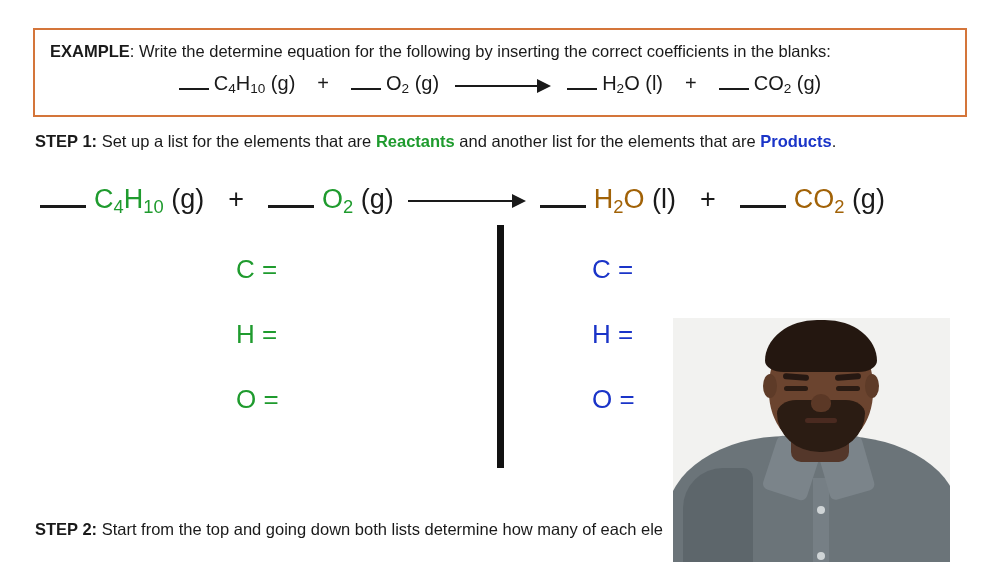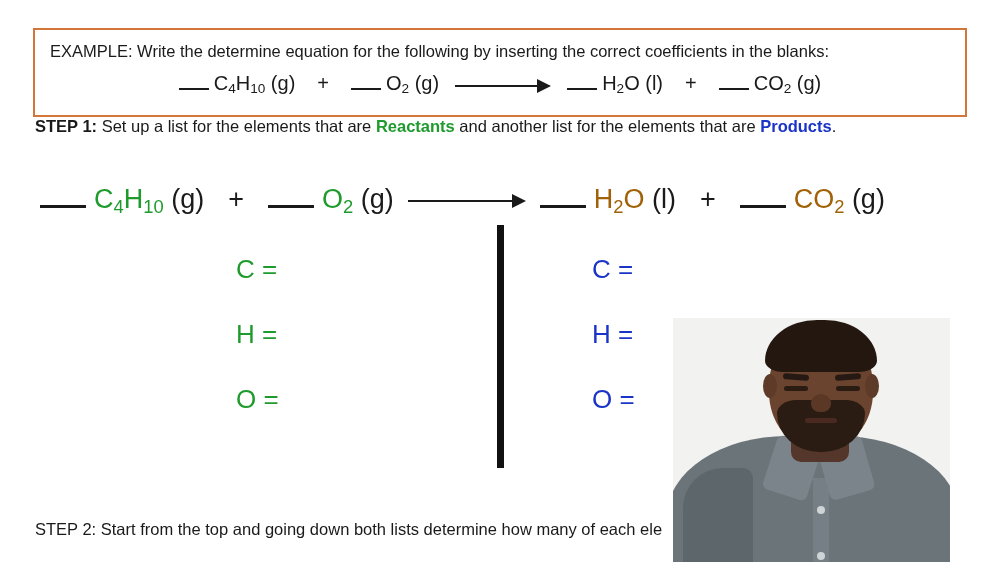--- a/index.html
+++ b/index.html
@@ -28,21 +28,21 @@
   }
   .example-line1 {
     position: absolute;
     left: 15px;
     top: 12px;
     font-size: 16.5px;
     color: #1a1a1a;
     white-space: nowrap;
   }
   .example-line1 .lead {
-    font-weight: normal;
+    font-weight: bold;
     margin-top: 40px;
   }
   .example-eq {
     position: absolute;
     left: 0;
     right: 0;
     top: 42px;
     text-align: center;
     font-size: 20px;
     color: #1a1a1a;
@@ -88,21 +88,21 @@
     height: 0;
     border-top: 7px solid transparent;
     border-bottom: 7px solid transparent;
     border-left: 14px solid #1a1a1a;
   }
 
   
   .step1 {
     position: absolute;
     left: 35px;
-    top: 117px;
+    top: 132px;
     font-size: 16.5px;
     color: #1a1a1a;
     white-space: nowrap;
   }
   .step1 .steplabel { font-weight: bold; }
   .reactants-word { color: #1f9b2e; font-weight: bold; }
   .products-word { color: #1a34c8; font-weight: bold; }
 
   
   .big-eq {
@@ -160,21 +160,21 @@
 
   
   .step2 {
     position: absolute;
     left: 35px;
     top: 520px;
     font-size: 16.5px;
     color: #1a1a1a;
     white-space: nowrap;
   }
-  .step2 .steplabel { font-weight: normal; }
+  .step2 .steplabel { font-weight: bold; }
 
   
   .presenter {
     position: absolute;
     left: 673px;
     top: 318px;
     width: 277px;
     height: 244px;
     overflow: hidden;
   }

